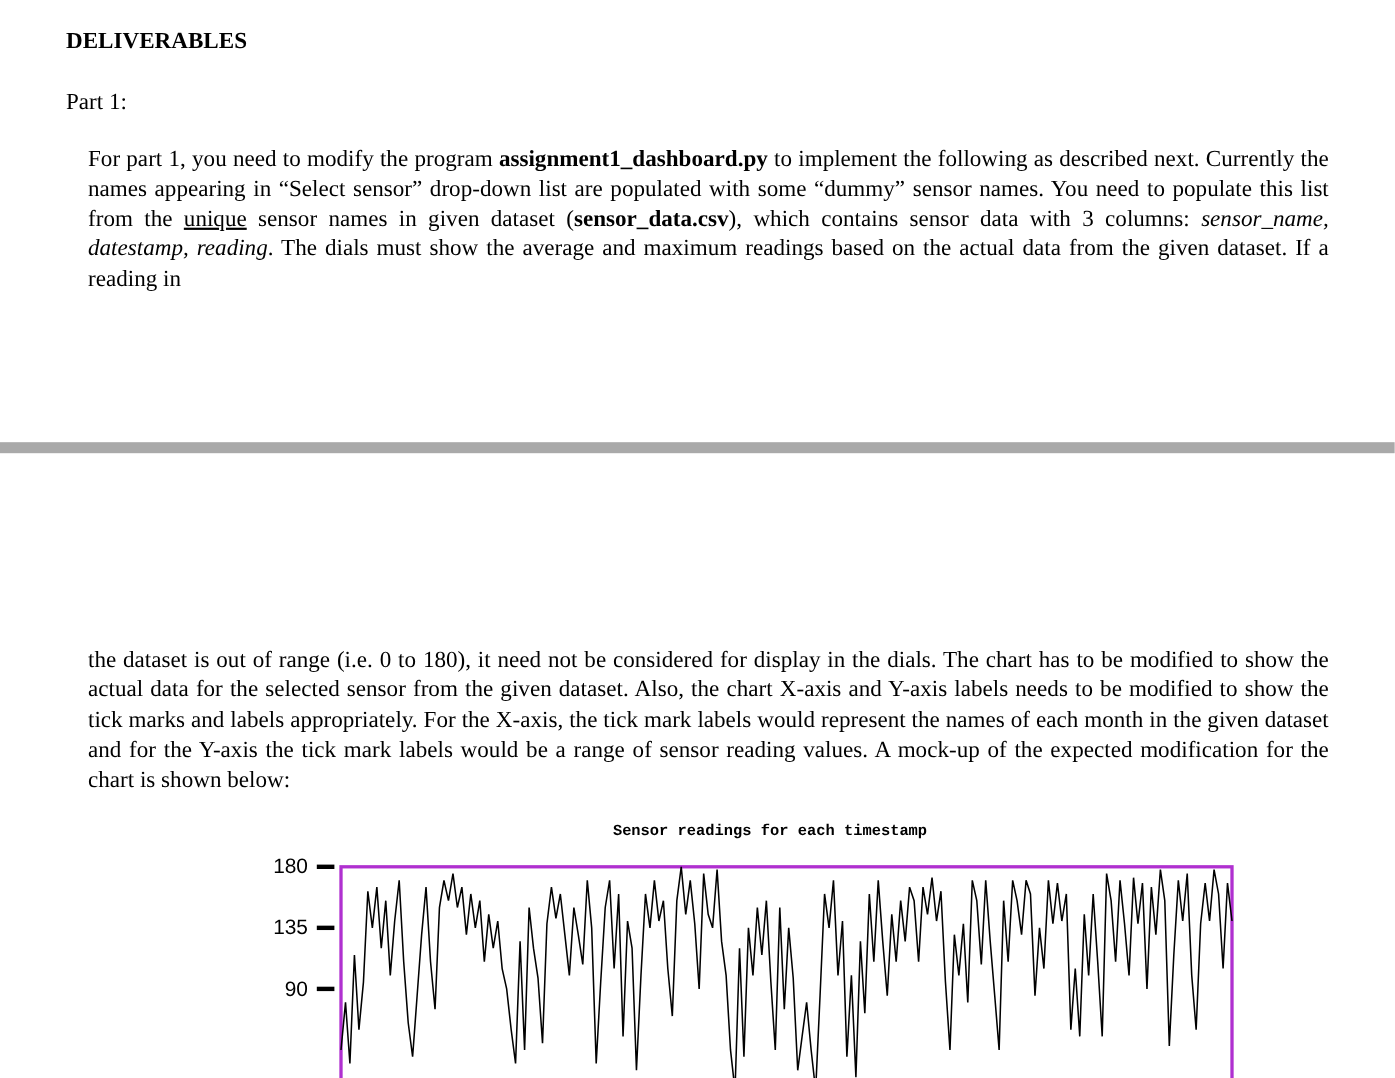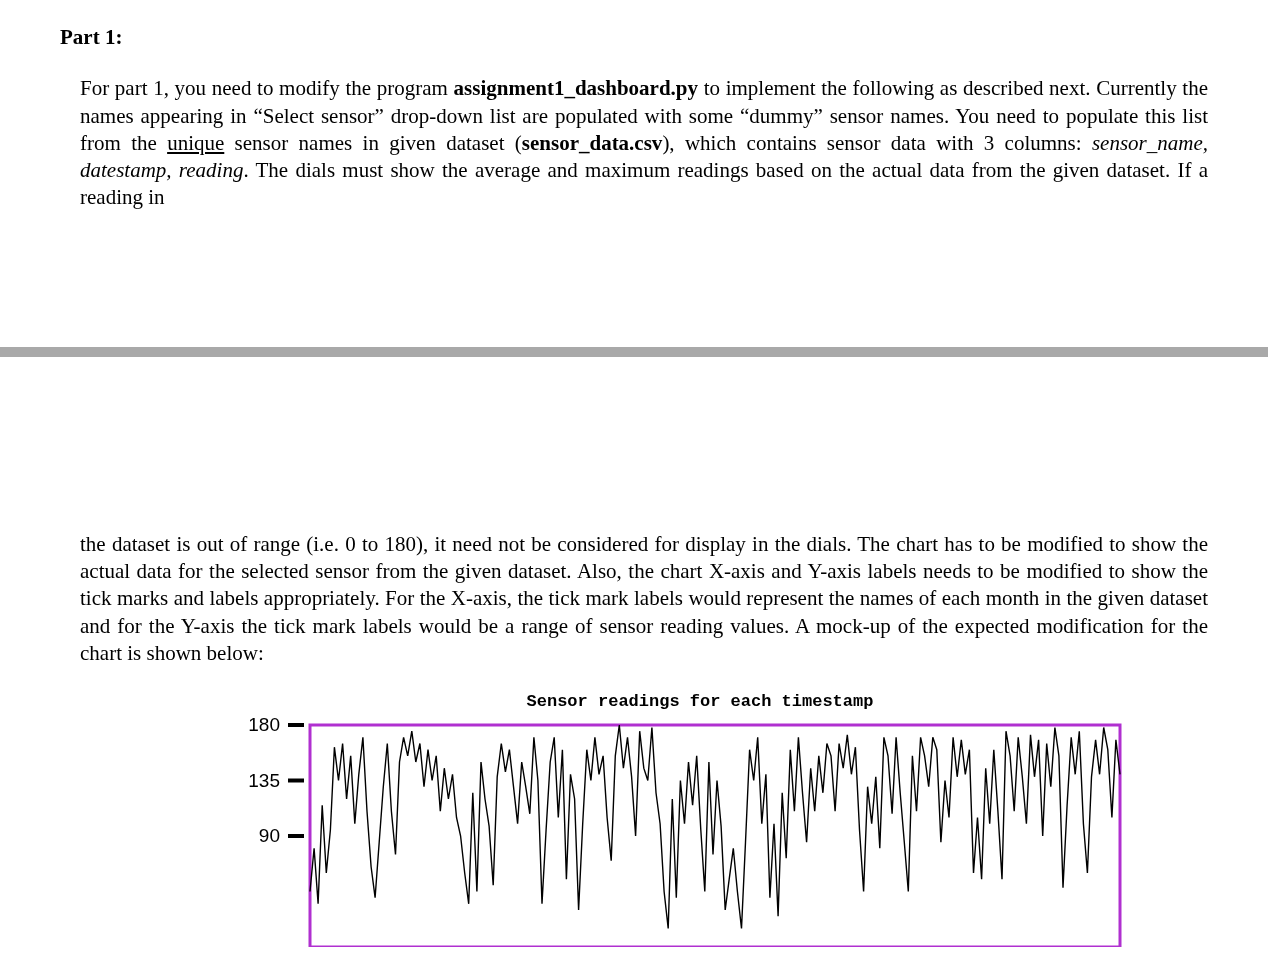--- a/index.html
+++ b/index.html
@@ -15,21 +15,21 @@
     padding: 24px 60px 0 60px;
     text-align: justify;
     line-height: 1.3;
   }
   .h-deliverables {
     font-weight: bold;
     font-size: 21px;
     margin-bottom: 28px;
   }
   .h-part {
-    font-weight: bold;
+    font-weight: normal;
     font-size: 21px;
     margin-bottom: 24px;
   }
   .para {
     margin-bottom: 10px;
     margin-left: 20px;
   }
   .bold { font-weight: bold; }
   .italic { font-style: italic; }
   .underline { text-decoration: underline; }
@@ -41,35 +41,36 @@
   }
   .gap-after-break {
     height: 150px;
   }
   .chart-wrap {
     margin: 24px 0 0 170px;
     position: relative;
   }
   .chart-title {
     font-family: "Courier New", monospace;
-    font-size: 17px;
+    font-size: 14px;
     font-weight: bold;
     text-align: center;
     width: 820px;
     margin-left: 60px;
-    margin-bottom: 4px;
+    margin-bottom: 15px;
   }
   .chart-svg {
     display: block;
   }
 </style>
 </head>
 <body>
 
 <div class="page">
+  <div class="h-deliverables">DELIVERABLES</div>
   <div class="h-part">Part 1:</div>
   <div class="para">
     <span>For part 1, you need to modify the program </span><span class="bold">assignment1_dashboard.py</span><span> to implement the following as described next. Currently the names appearing in “Select sensor” drop-down list are populated with some “dummy” sensor names. You need to populate this list from the </span><span class="underline">unique</span><span> sensor names in given dataset (</span><span class="bold">sensor_data.csv</span><span>), which contains sensor data with 3 columns: </span><span class="italic">sensor_name, datestamp, reading</span><span>. The dials must show the average and maximum readings based on the actual data from the given dataset. If a reading in</span>
   </div>
 </div>
 
 <div class="page-break"></div>
 <div class="gap-after-break"></div>
 
 <div class="page">

